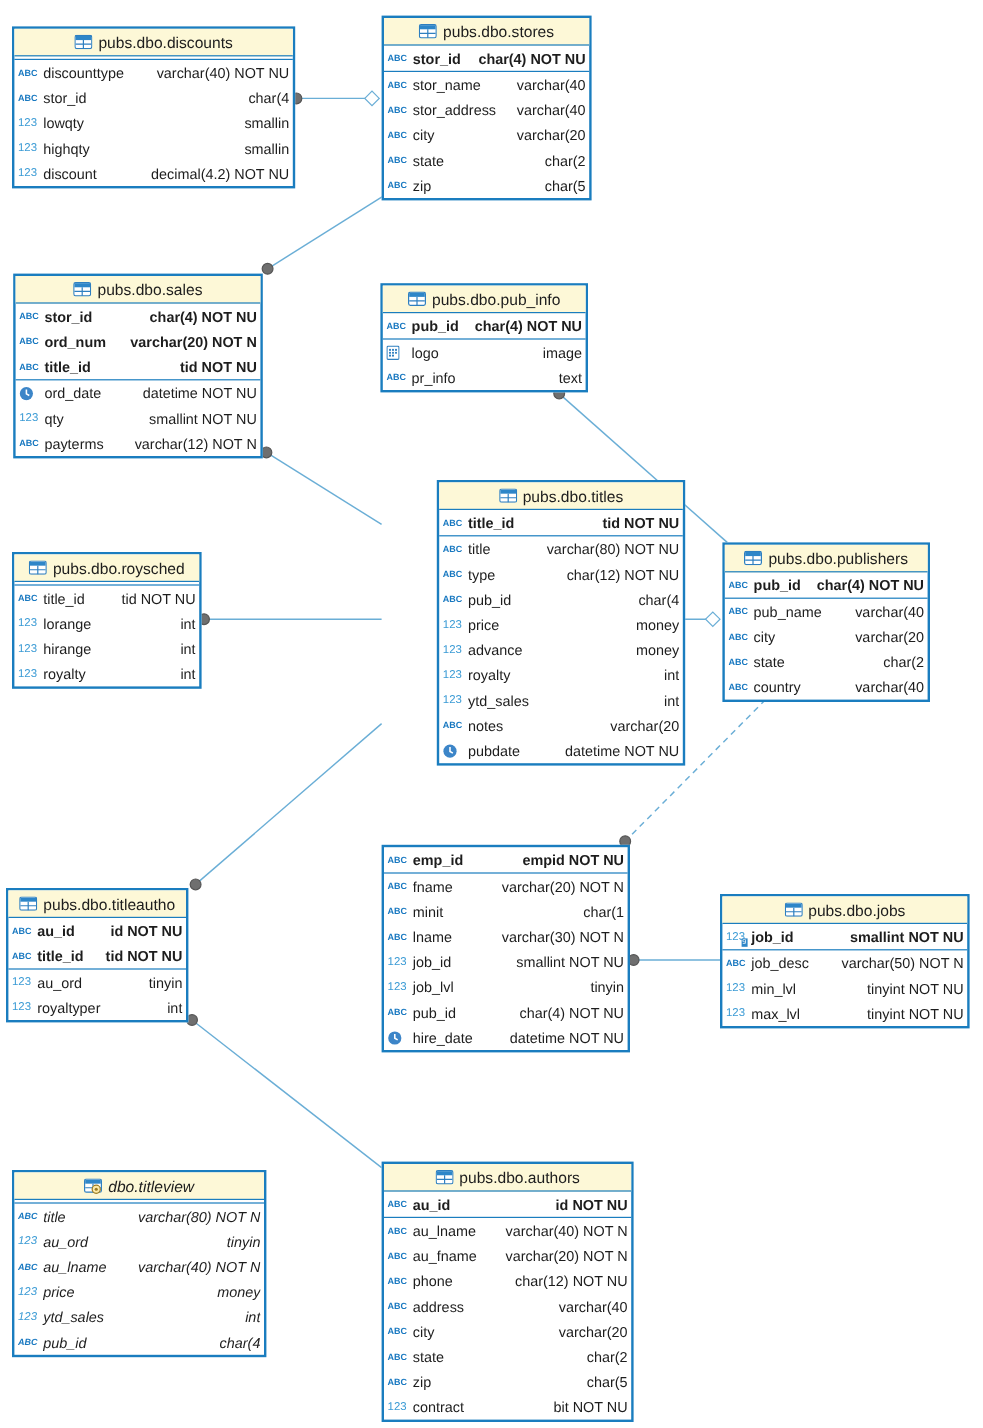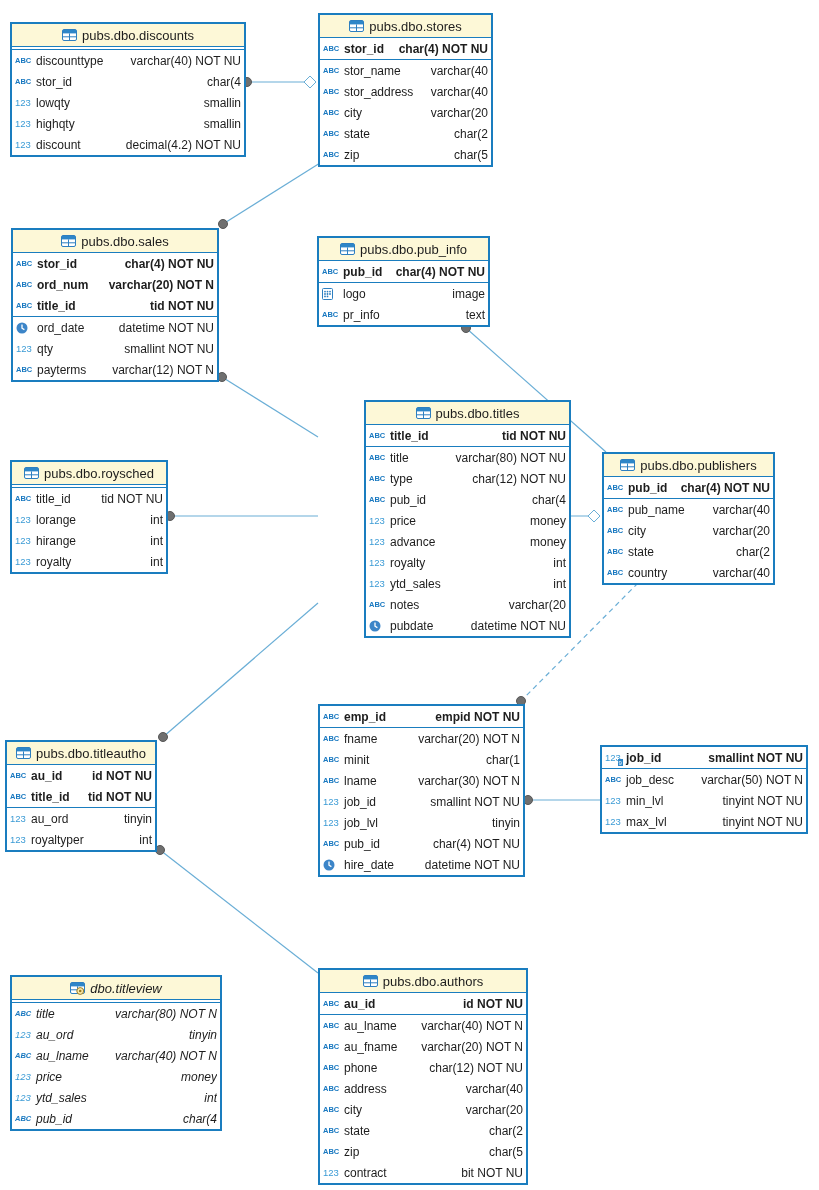--- a/index.html
+++ b/index.html
@@ -549,20 +549,29 @@
           <svg class="ic" width="12" height="12" viewBox="0 0 12 12">
             <circle cx="6" cy="6" r="5.5" fill="#3c85c8"></circle>
             <path d="M6 2.6 V6.2 L8.4 7.6" stroke="#fff" stroke-width="1.3" fill="none"></path>
           </svg>
         </span>
         <span class="cname">hire_date</span>
         <span class="ctype">datetime NOT NU</span>
       </div>
     </div>
     <div class="table-card" style="left: 600px; top: 745px; width: 208px;">
+      <div class="tc-header">
+        <svg width="15" height="12" viewBox="0 0 15 12">
+          <rect x="0.5" y="0.5" width="14" height="11" rx="1.5" fill="#fff" stroke="#2e7fc0"></rect>
+          <rect x="1" y="1" width="13" height="3.4" fill="#2e86c8"></rect>
+          <line x1="7.5" y1="4.4" x2="7.5" y2="11.5" stroke="#2e7fc0"></line>
+          <line x1="1" y1="7.8" x2="14" y2="7.8" stroke="#2e7fc0"></line>
+        </svg>
+        <span>pubs.dbo.jobs</span>
+      </div>
       <div class="tc-row pk">
         <span class="cicon">
           <span class="ic ic-123 ic-id">123<i class="idb">9</i></span>
         </span>
         <span class="cname">job_id</span>
         <span class="ctype">smallint NOT NU</span>
       </div>
       <div class="tc-sep"></div>
       <div class="tc-row">
         <span class="cicon">

